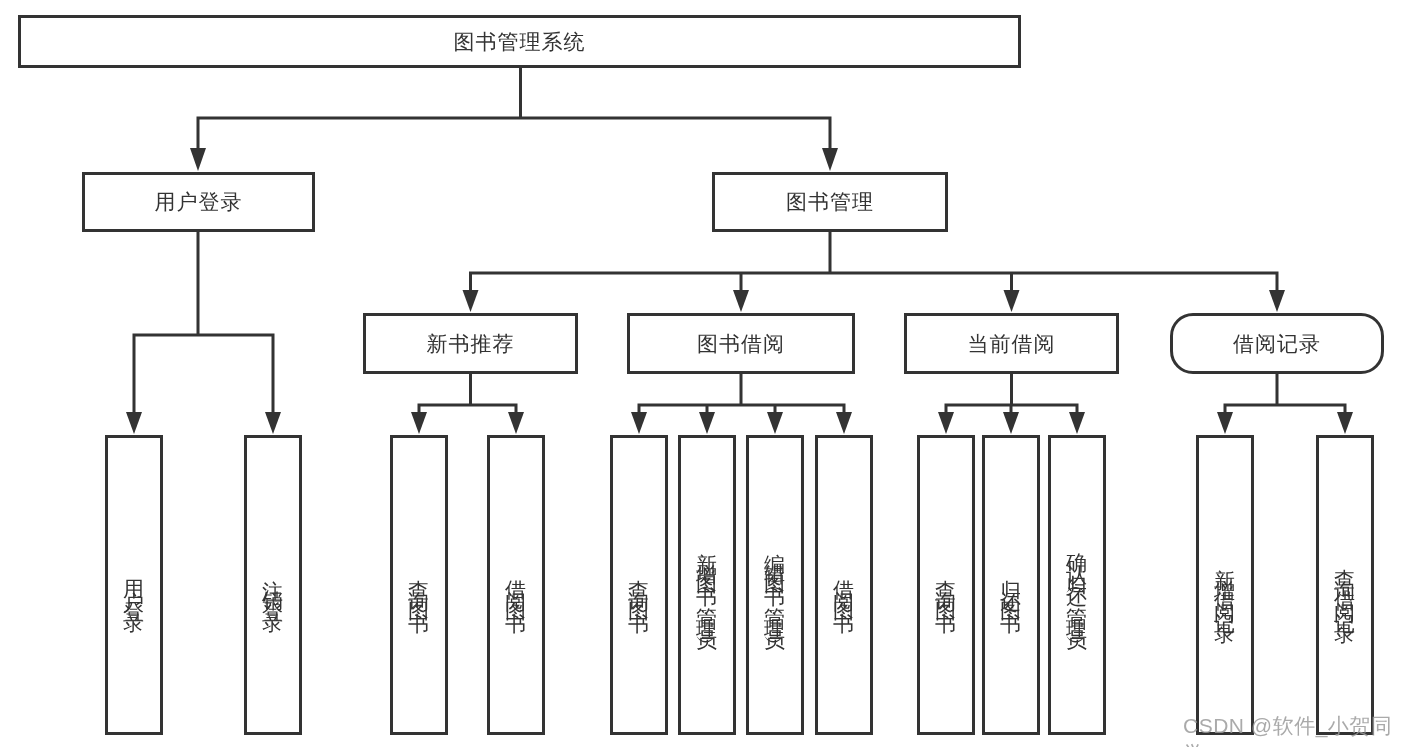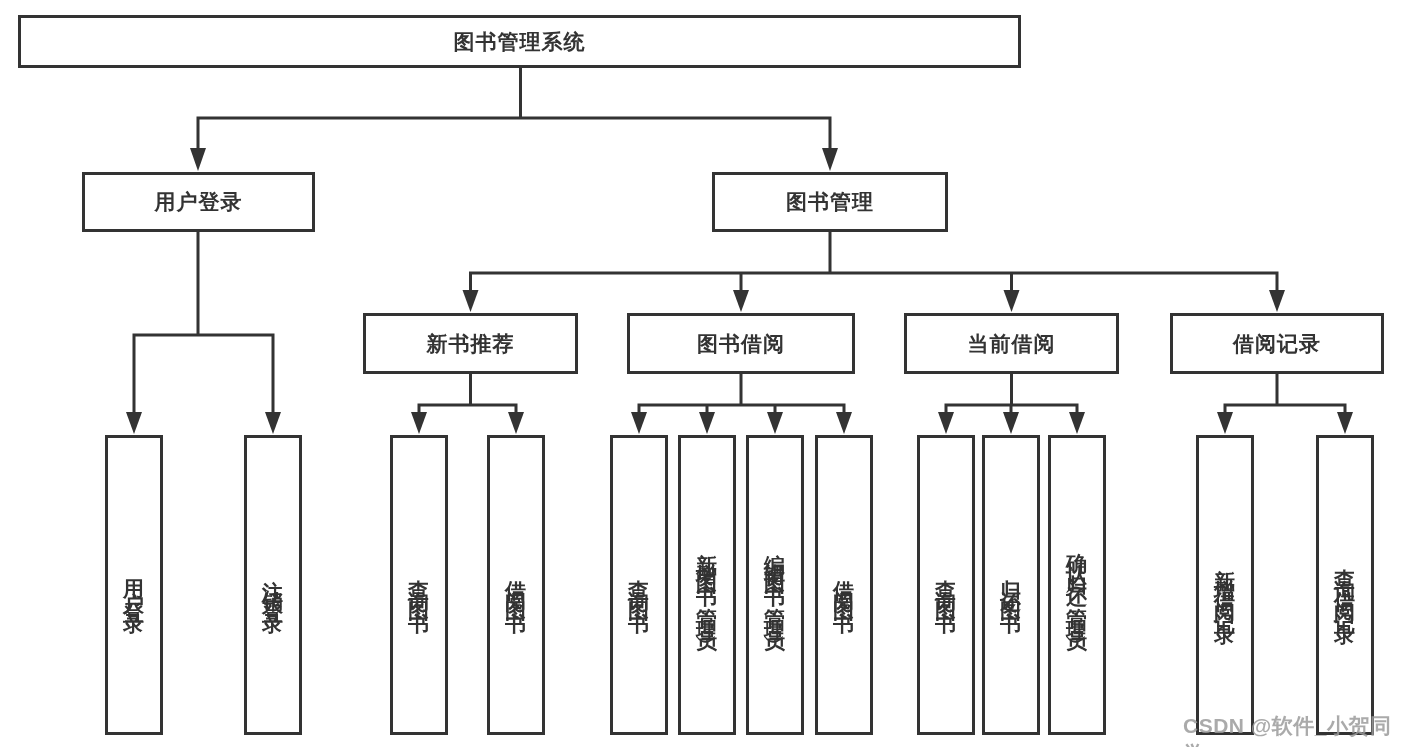--- a/index.html
+++ b/index.html
@@ -1,21 +1,21 @@
 <!DOCTYPE html>
 <html><head>
 <meta charset="utf-8">
 <style>
   html,body{margin:0;padding:0;}
   body{
     width:1405px;height:747px;position:relative;background:#ffffff;
     font-family:"Liberation Sans","DejaVu Sans",sans-serif;color:#333333;
     overflow:hidden;
   }
-  .stage{position:absolute;inset:0;font-weight:bold;}
+  .stage{position:absolute;inset:0;}
   svg.connectors{position:absolute;left:0;top:0;z-index:1;}
   .node{
     position:absolute;box-sizing:border-box;background:#ffffff;
     border:3px solid #333333;display:flex;align-items:center;justify-content:center;
     z-index:2;font-size:21px;letter-spacing:1px;white-space:nowrap;
   }
   .node.leaf{width:58px;height:300px;top:435px;}
   .node.leaf .vtext{
     writing-mode:vertical-rl;text-orientation:mixed;
     line-height:1;letter-spacing:11px;white-space:pre;
@@ -91,21 +91,21 @@
 
   <div class="node" style="left:712px;top:172px;width:236px;height:60px;">
     <span>图书管理</span>
   </div>
   <div class="node" style="left:627px;top:313px;width:228px;height:61px;text-align:right;">
     <span>图书借阅</span>
   </div>
   <div class="node" style="left:904px;top:313px;width:215px;height:61px;">
     <span>当前借阅</span>
   </div>
-  <div class="node" style="left:1170px;top:313px;width:214px;height:61px;">
+  <div class="node" style="left:1170px;top:313px;width:214px;height:61px;border-radius:23px;">
     <span>借阅记录</span>
   </div>
 
   <div class="node leaf" style="left:105px;">
     <span class="vtext">用户登录</span>
   </div>
   <div class="node leaf" style="left:244px;">
     <span class="vtext">注销登录</span>
   </div>
 

